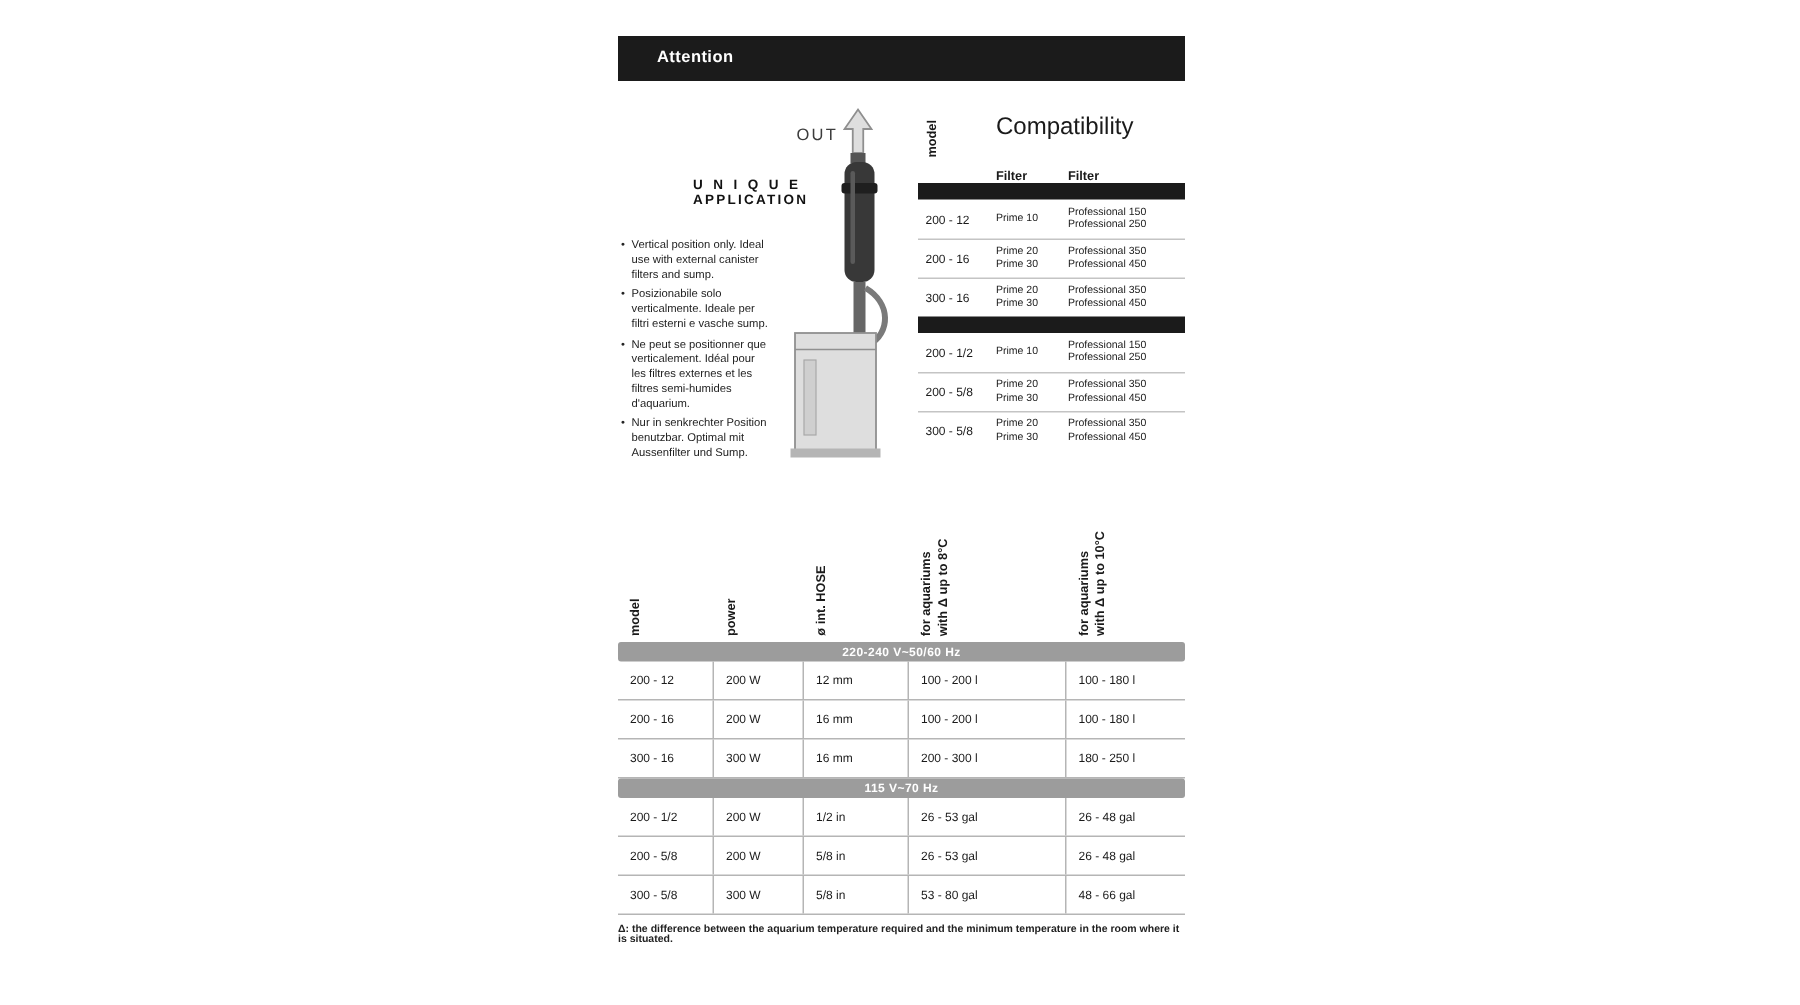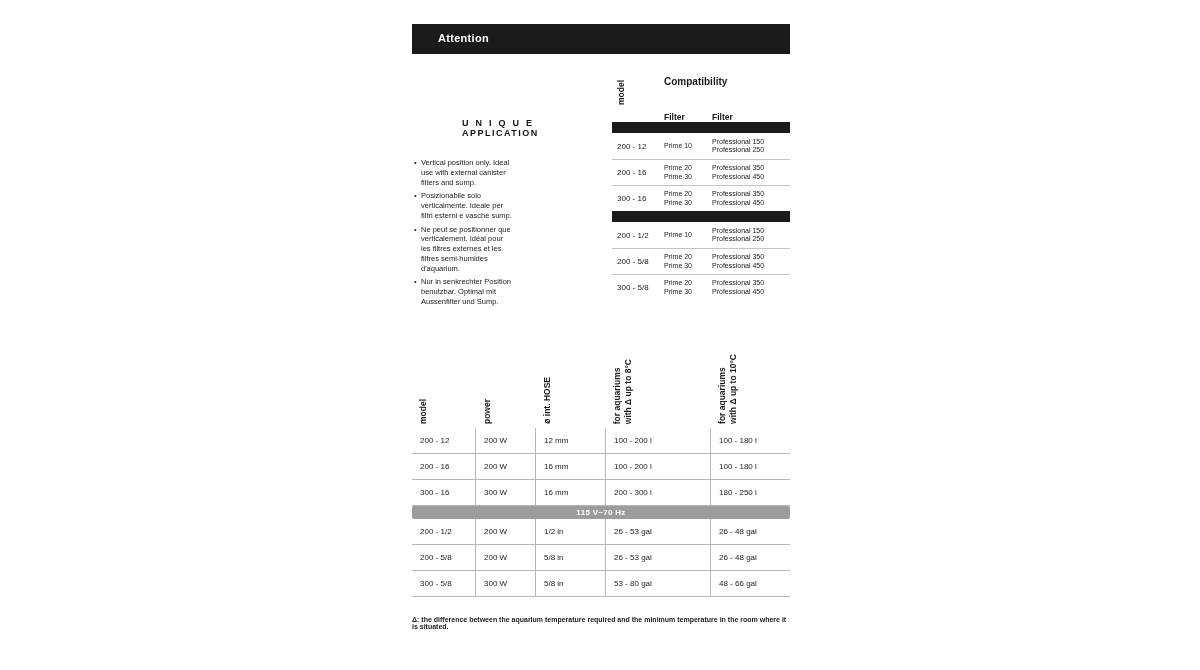--- a/index.html
+++ b/index.html
@@ -20,21 +20,21 @@
   .unique-app .ua-line1 { letter-spacing:7px; }
   .unique-app .ua-line2 { letter-spacing:1.5px; }
 
   
   .notes { position:absolute; left:414px; top:158px; width:100px; list-style:none; }
   .notes li { position:relative; padding-left:7px; margin-bottom:4px; font-size:7.5px; line-height:1.3; color:#222; }
   .notes li::before { content:"•"; position:absolute; left:0; top:0; font-size:7.5px; }
 
   
   .comp-table { position:absolute; left:612px; top:72px; width:178px; height:236px; }
-  .comp-title { position:absolute; left:52px; top:4px; font-size:10px; font-weight:bold; }
+  .comp-title { position:absolute; left:52px; top:4px; font-size:16px; font-weight:normal; }
   .comp-model-header { position:absolute; left:4px; top:8px; }
   .comp-col-header { position:absolute; top:40px; font-size:8.5px; font-weight:bold; line-height:1.25; }
   .comp-col-header.prime { left:52px; }
   .comp-col-header.prof  { left:100px; }
   .comp-black-bar { position:absolute; left:0; width:178px; height:11px; background:#1b1b1b; }
   .comp-black-bar.bar1 { top:50px; }
   .comp-black-bar.bar2 { top:139px; }
   .comp-rows { position:absolute; left:0; width:178px; }
   .comp-rows.g0 { top:61px; }
   .comp-rows.g1 { top:150px; }
@@ -78,20 +78,42 @@
 </style>
 </head>
 <body>
 
 <div class="page">
 
   <div class="attention-bar">
     <span class="attention-text">Attention</span>
   </div>
 
+  <div class="illustration">
+    <svg width="160" height="245" viewBox="0 0 160 245">
+
+      <polygon points="102,3 111,16 105.5,16 105.5,32 98.5,32 98.5,16 93,16" fill="#dedede" stroke="#8f8f8f" stroke-width="1.2"></polygon>
+
+      <rect x="97" y="32" width="10" height="7" fill="#555"></rect>
+
+      <rect x="93" y="38" width="20" height="80" rx="8" fill="#383838"></rect>
+      <rect x="91" y="52" width="24" height="7" rx="2" fill="#1f1f1f"></rect>
+      <rect x="97" y="44" width="3" height="62" rx="1.5" fill="#5a5a5a"></rect>
+
+      <rect x="99" y="118" width="8" height="36" fill="#666"></rect>
+
+      <path d="M107,122 C124,132 124,152 109,160" stroke="#7a7a7a" stroke-width="4" fill="none"></path>
+
+      <rect x="60" y="152" width="54" height="78" fill="#dedede" stroke="#909090" stroke-width="1.2"></rect>
+      <line x1="60" y1="163" x2="114" y2="163" stroke="#909090" stroke-width="1"></line>
+      <rect x="66" y="170" width="8" height="50" fill="#cfcfcf" stroke="#a8a8a8" stroke-width="0.8"></rect>
+      <rect x="57" y="229" width="60" height="6" fill="#b5b5b5"></rect>
+    </svg>
+    <span class="out-label">OUT</span>
+  </div>
 
   <div class="unique-app">
     <div class="ua-line1">UNIQUE</div>
     <div class="ua-line2">APPLICATION</div>
   </div>
 
   <ul class="notes">
     <li>Vertical position only. Ideal use with external canister filters and sump.</li>
     <li>Posizionabile solo verticalmente. Ideale per filtri esterni e vasche sump.</li>
     <li>Ne peut se positionner que verticalement. Idéal pour les filtres externes et les filtres semi-humides d'aquarium.</li>
@@ -172,20 +194,23 @@
       <div class="spec-h h-aq8">
         <div class="vert">for aquariums
 with Δ up to 8°C</div>
       </div>
       <div class="spec-h h-aq10">
         <div class="vert">for aquariums
 with Δ up to 10°C</div>
       </div>
     </div>
 
+    <div class="section-bar">
+      <span>220-240 V~50/60 Hz</span>
+    </div>
 
     <div class="spec-row">
       <div>200 - 12</div>
       <div>200 W</div>
       <div>12 mm</div>
       <div>100 - 200 l</div>
       <div>100 - 180 l</div>
     </div>
     <div class="spec-row">
       <div>200 - 16</div>

